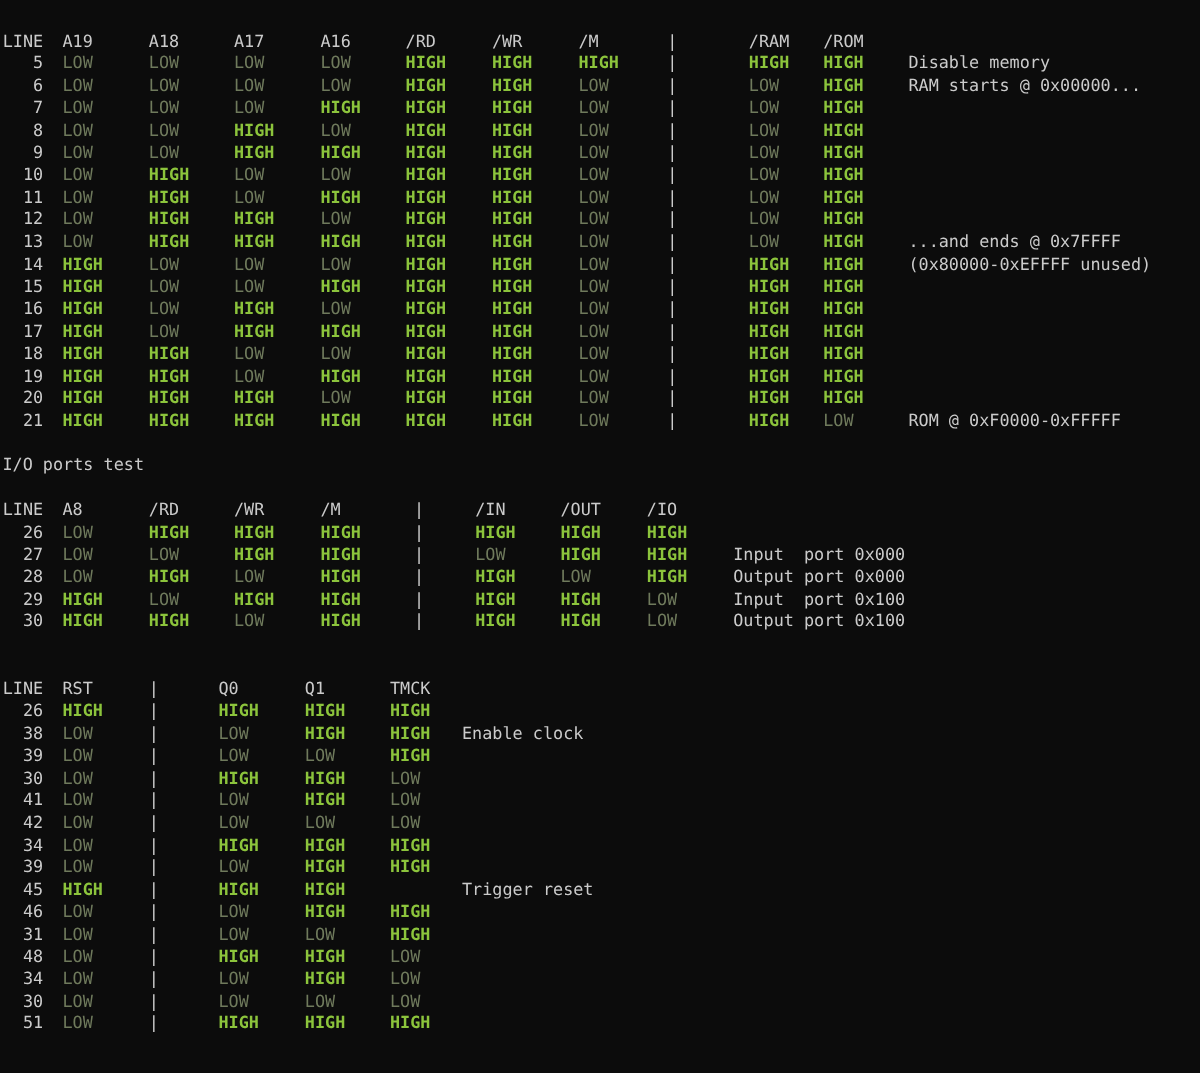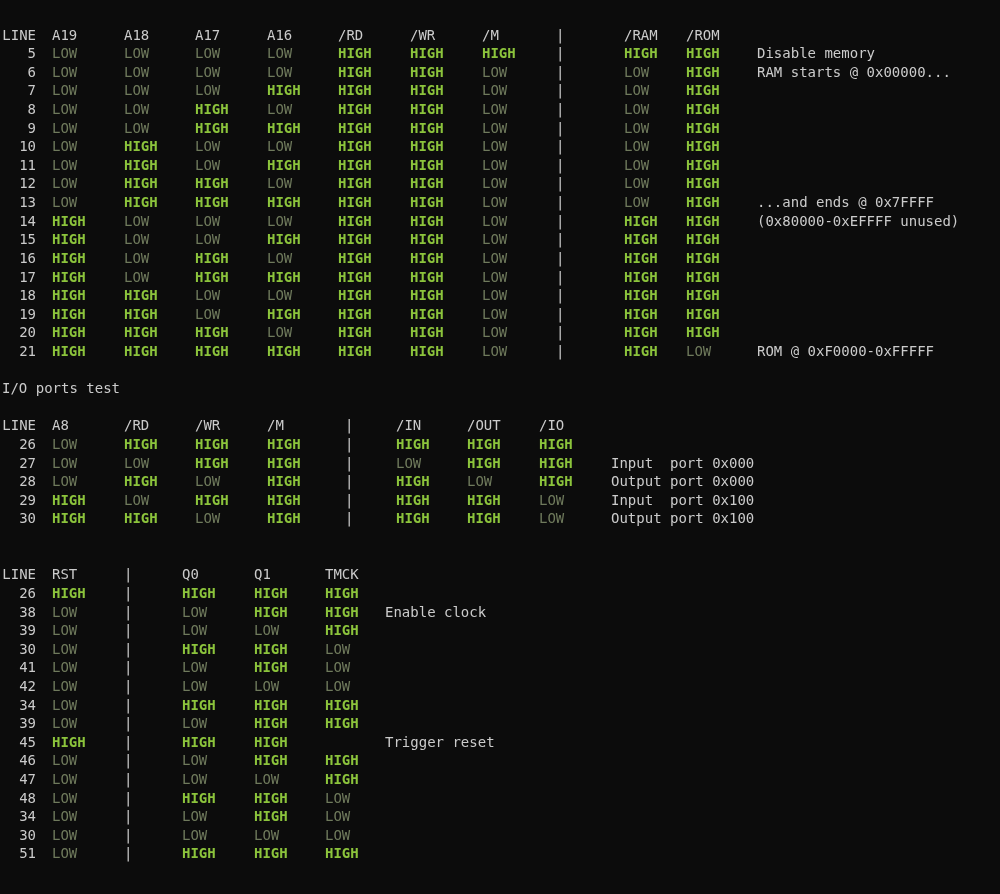--- a/index.html
+++ b/index.html
@@ -69,18 +69,18 @@
     <div class="line"><span class="cell num">26</span><span class="cell v-high" style="left: 52px;">HIGH</span><span class="cell v-pipe" style="left: 124px;">|</span><span class="cell v-high" style="left: 182px;">HIGH</span><span class="cell v-high" style="left: 254px;">HIGH</span><span class="cell v-high" style="left: 325px;">HIGH</span></div>
     <div class="line"><span class="cell num">38</span><span class="cell v-low" style="left: 52px;">LOW</span><span class="cell v-pipe" style="left: 124px;">|</span><span class="cell v-low" style="left: 182px;">LOW</span><span class="cell v-high" style="left: 254px;">HIGH</span><span class="cell v-high" style="left: 325px;">HIGH</span><span class="cell note" style="left: 385px;">Enable clock</span></div>
     <div class="line"><span class="cell num">39</span><span class="cell v-low" style="left: 52px;">LOW</span><span class="cell v-pipe" style="left: 124px;">|</span><span class="cell v-low" style="left: 182px;">LOW</span><span class="cell v-low" style="left: 254px;">LOW</span><span class="cell v-high" style="left: 325px;">HIGH</span></div>
     <div class="line"><span class="cell num">30</span><span class="cell v-low" style="left: 52px;">LOW</span><span class="cell v-pipe" style="left: 124px;">|</span><span class="cell v-high" style="left: 182px;">HIGH</span><span class="cell v-high" style="left: 254px;">HIGH</span><span class="cell v-low" style="left: 325px;">LOW</span></div>
     <div class="line"><span class="cell num">41</span><span class="cell v-low" style="left: 52px;">LOW</span><span class="cell v-pipe" style="left: 124px;">|</span><span class="cell v-low" style="left: 182px;">LOW</span><span class="cell v-high" style="left: 254px;">HIGH</span><span class="cell v-low" style="left: 325px;">LOW</span></div>
     <div class="line"><span class="cell num">42</span><span class="cell v-low" style="left: 52px;">LOW</span><span class="cell v-pipe" style="left: 124px;">|</span><span class="cell v-low" style="left: 182px;">LOW</span><span class="cell v-low" style="left: 254px;">LOW</span><span class="cell v-low" style="left: 325px;">LOW</span></div>
     <div class="line"><span class="cell num">34</span><span class="cell v-low" style="left: 52px;">LOW</span><span class="cell v-pipe" style="left: 124px;">|</span><span class="cell v-high" style="left: 182px;">HIGH</span><span class="cell v-high" style="left: 254px;">HIGH</span><span class="cell v-high" style="left: 325px;">HIGH</span></div>
     <div class="line"><span class="cell num">39</span><span class="cell v-low" style="left: 52px;">LOW</span><span class="cell v-pipe" style="left: 124px;">|</span><span class="cell v-low" style="left: 182px;">LOW</span><span class="cell v-high" style="left: 254px;">HIGH</span><span class="cell v-high" style="left: 325px;">HIGH</span></div>
     <div class="line"><span class="cell num">45</span><span class="cell v-high" style="left: 52px;">HIGH</span><span class="cell v-pipe" style="left: 124px;">|</span><span class="cell v-high" style="left: 182px;">HIGH</span><span class="cell v-high" style="left: 254px;">HIGH</span><span class="cell v-pipe" style="left: 325px;"></span><span class="cell note" style="left: 385px;">Trigger reset</span></div>
     <div class="line"><span class="cell num">46</span><span class="cell v-low" style="left: 52px;">LOW</span><span class="cell v-pipe" style="left: 124px;">|</span><span class="cell v-low" style="left: 182px;">LOW</span><span class="cell v-high" style="left: 254px;">HIGH</span><span class="cell v-high" style="left: 325px;">HIGH</span></div>
-    <div class="line"><span class="cell num">47</span><span class="cell v-low" style="left: 52px;">LOW</span><span class="cell v-pipe" style="left: 124px;">|</span><span class="cell v-low" style="left: 182px;">LOW</span><span class="cell v-low" style="left: 254px;">LOW</span><span class="cell v-high" style="left: 325px;">HIGH</span></div>
+    <div class="line"><span class="cell num">31</span><span class="cell v-low" style="left: 52px;">LOW</span><span class="cell v-pipe" style="left: 124px;">|</span><span class="cell v-low" style="left: 182px;">LOW</span><span class="cell v-low" style="left: 254px;">LOW</span><span class="cell v-high" style="left: 325px;">HIGH</span></div>
     <div class="line"><span class="cell num">48</span><span class="cell v-low" style="left: 52px;">LOW</span><span class="cell v-pipe" style="left: 124px;">|</span><span class="cell v-high" style="left: 182px;">HIGH</span><span class="cell v-high" style="left: 254px;">HIGH</span><span class="cell v-low" style="left: 325px;">LOW</span></div>
     <div class="line"><span class="cell num">34</span><span class="cell v-low" style="left: 52px;">LOW</span><span class="cell v-pipe" style="left: 124px;">|</span><span class="cell v-low" style="left: 182px;">LOW</span><span class="cell v-high" style="left: 254px;">HIGH</span><span class="cell v-low" style="left: 325px;">LOW</span></div>
     <div class="line"><span class="cell num">30</span><span class="cell v-low" style="left: 52px;">LOW</span><span class="cell v-pipe" style="left: 124px;">|</span><span class="cell v-low" style="left: 182px;">LOW</span><span class="cell v-low" style="left: 254px;">LOW</span><span class="cell v-low" style="left: 325px;">LOW</span></div>
     <div class="line"><span class="cell num">51</span><span class="cell v-low" style="left: 52px;">LOW</span><span class="cell v-pipe" style="left: 124px;">|</span><span class="cell v-high" style="left: 182px;">HIGH</span><span class="cell v-high" style="left: 254px;">HIGH</span><span class="cell v-high" style="left: 325px;">HIGH</span></div>
   </div>
 
 </body></html>

